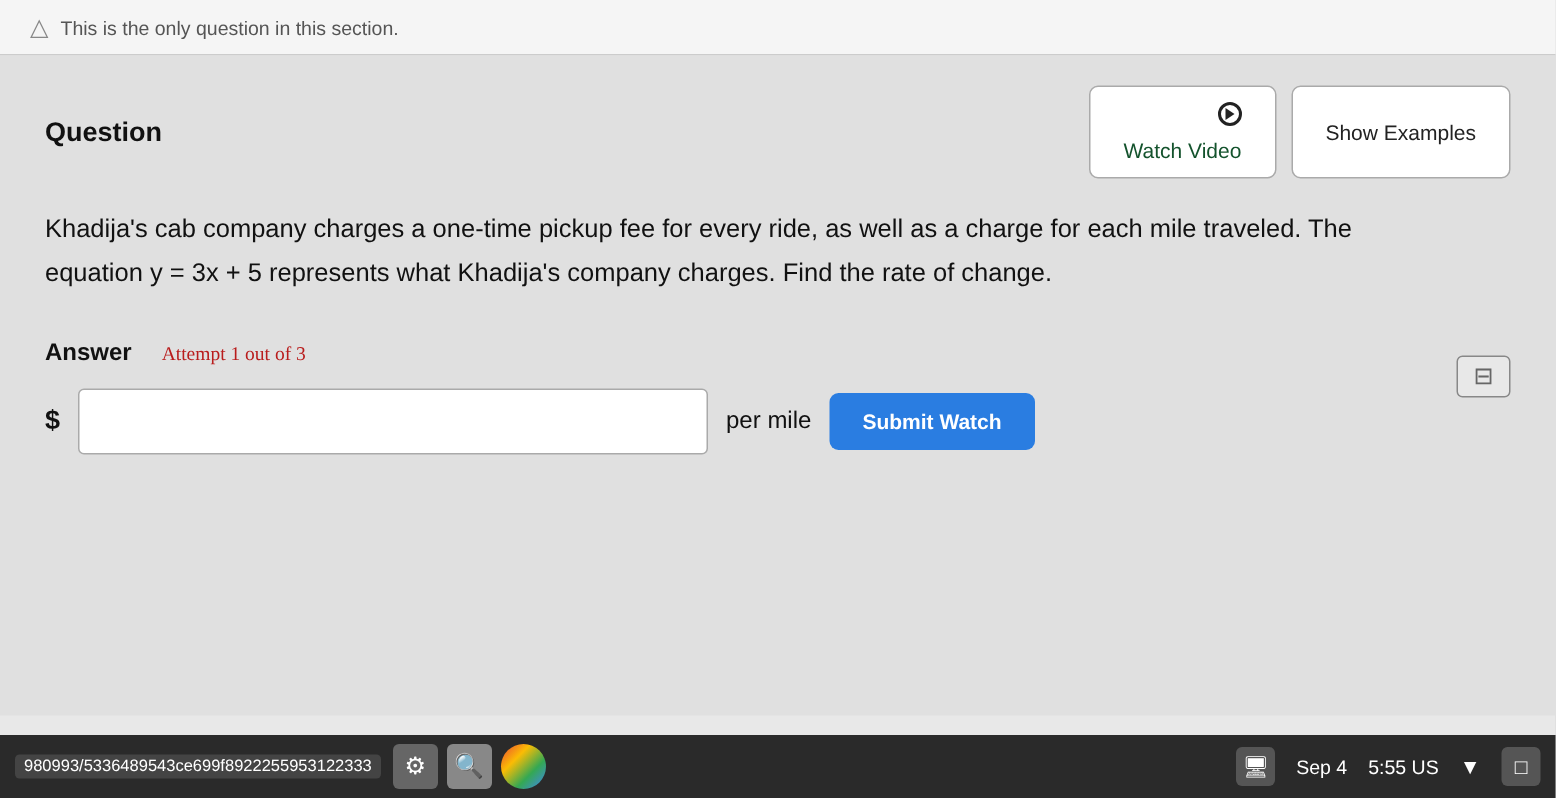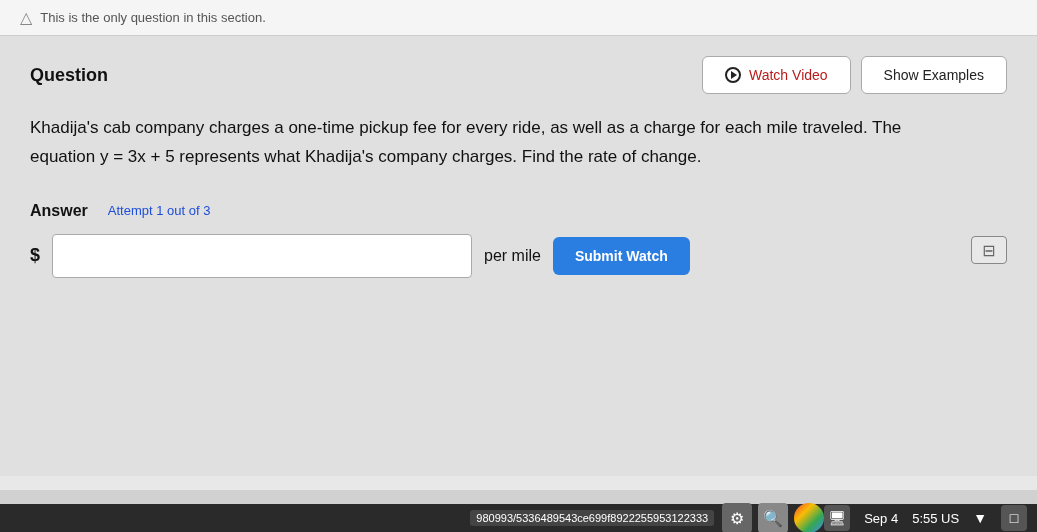--- a/index.html
+++ b/index.html
@@ -69,25 +69,26 @@
       display: flex;
       gap: 10px;
     }
 
     .watch-video-btn {
       background: #fff;
       border: 1.5px solid #aaa;
       border-radius: 6px;
       padding: 10px 22px;
       font-size: 14px;
-      color: #b91c1c;
-      cursor: pointer;
-      display: flex;
-      align-items: flex-start;
+      color: #14532d;
+      cursor: pointer;
+      display: flex;
+      align-items: flex-end;
       gap: 8px;
+      flex-direction: column;
     }
 
     .watch-video-btn .play-icon {
       width: 16px;
       height: 16px;
       border: 2px solid #222;
       border-radius: 50%;
       display: flex;
       align-items: center;
       justify-content: center;
@@ -154,21 +155,22 @@
     }
 
     .answer-label {
       font-size: 16px;
       font-weight: bold;
       color: #111;
     }
 
     .attempt-label {
       font-size: 13px;
-      color: #1d4ed8;
+      color: #b91c1c;
+      font-family: Liberation Serif, serif;
     }
 
     .answer-input-row {
       display: flex;
       align-items: center;
       gap: 12px;
     }
 
     .dollar-sign {
       font-size: 18px;
@@ -201,25 +203,25 @@
       font-size: 14px;
       font-weight: bold;
       cursor: pointer;
     }
 
     .taskbar {
       position: absolute;
       bottom: 0;
       left: 0;
       width: 100%;
-      height: 28px;
+      height: 42px;
       background: #2a2a2a;
       display: flex;
       align-items: center;
-      justify-content: flex-end;
+      justify-content: space-between;
       padding: 0 10px;
     }
 
     .taskbar-left {
       display: flex;
       align-items: center;
       gap: 8px;
     }
 
     .taskbar-id {

